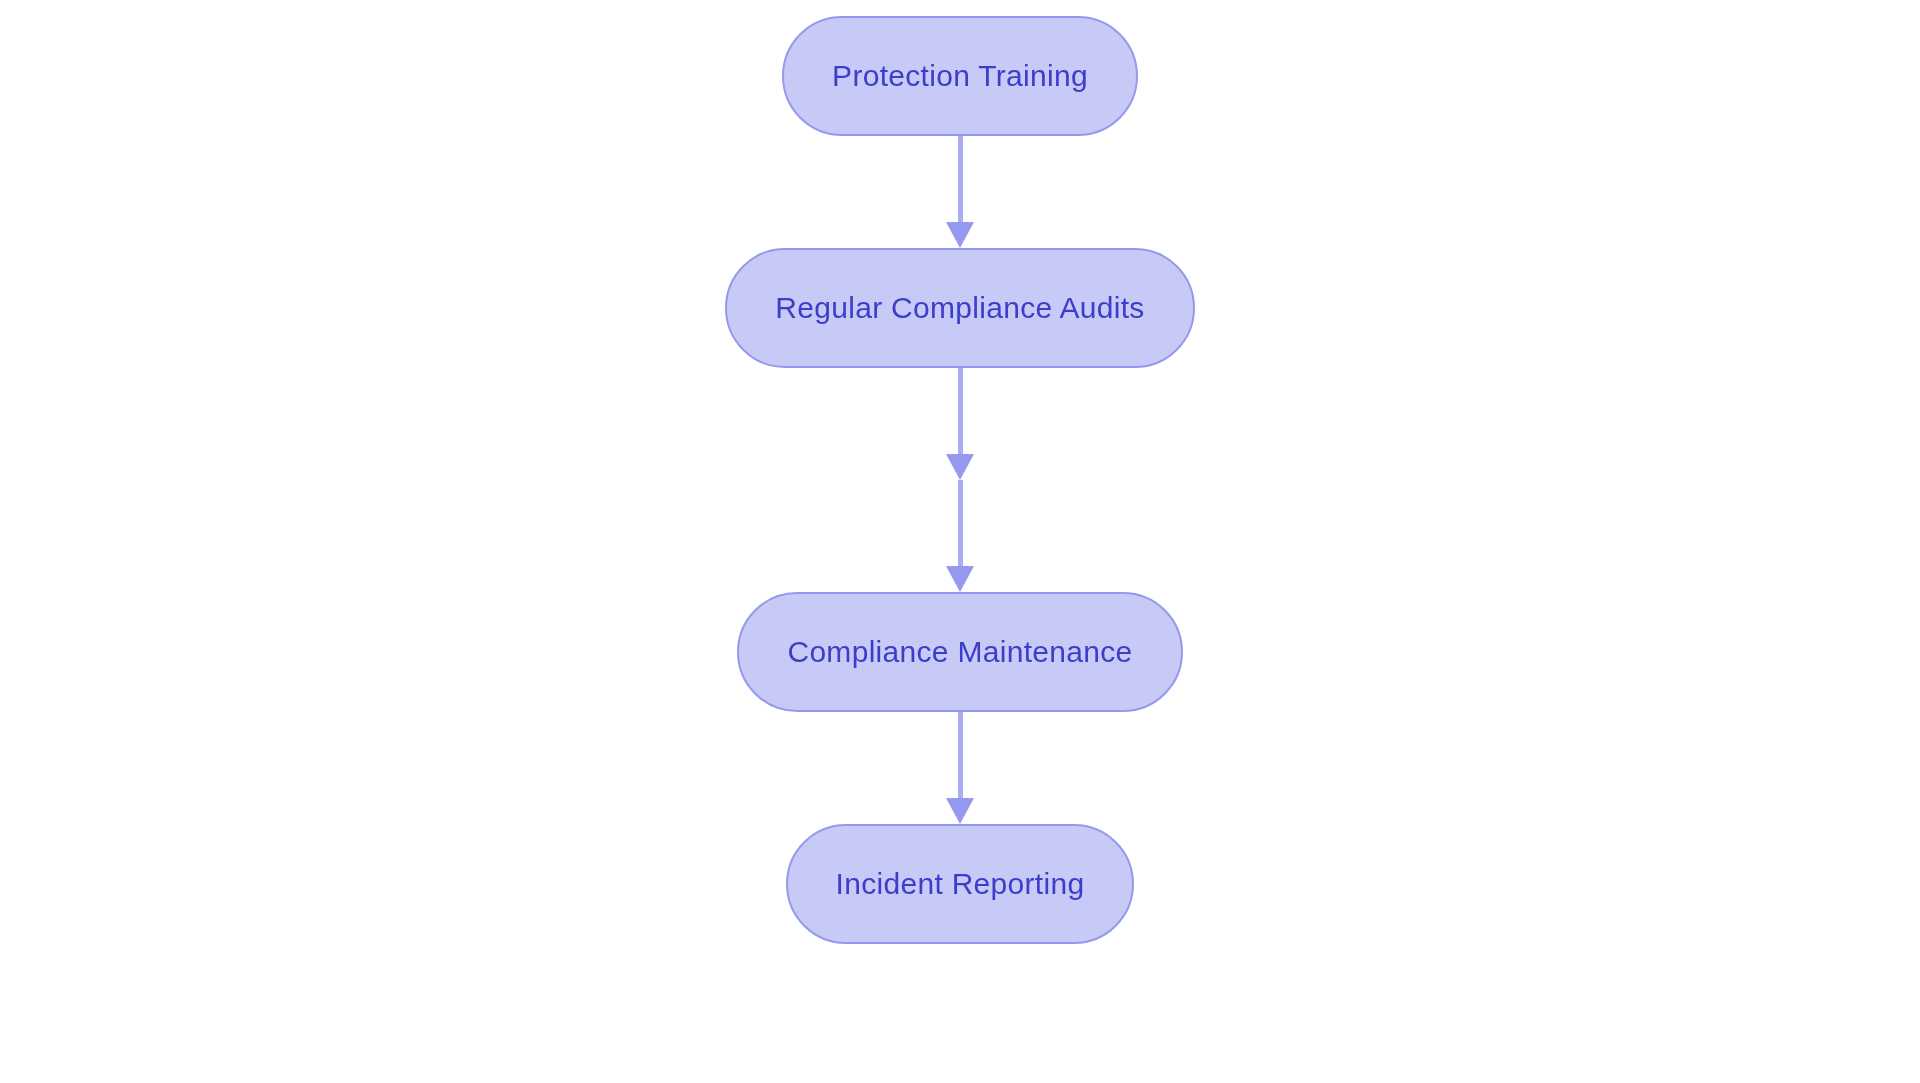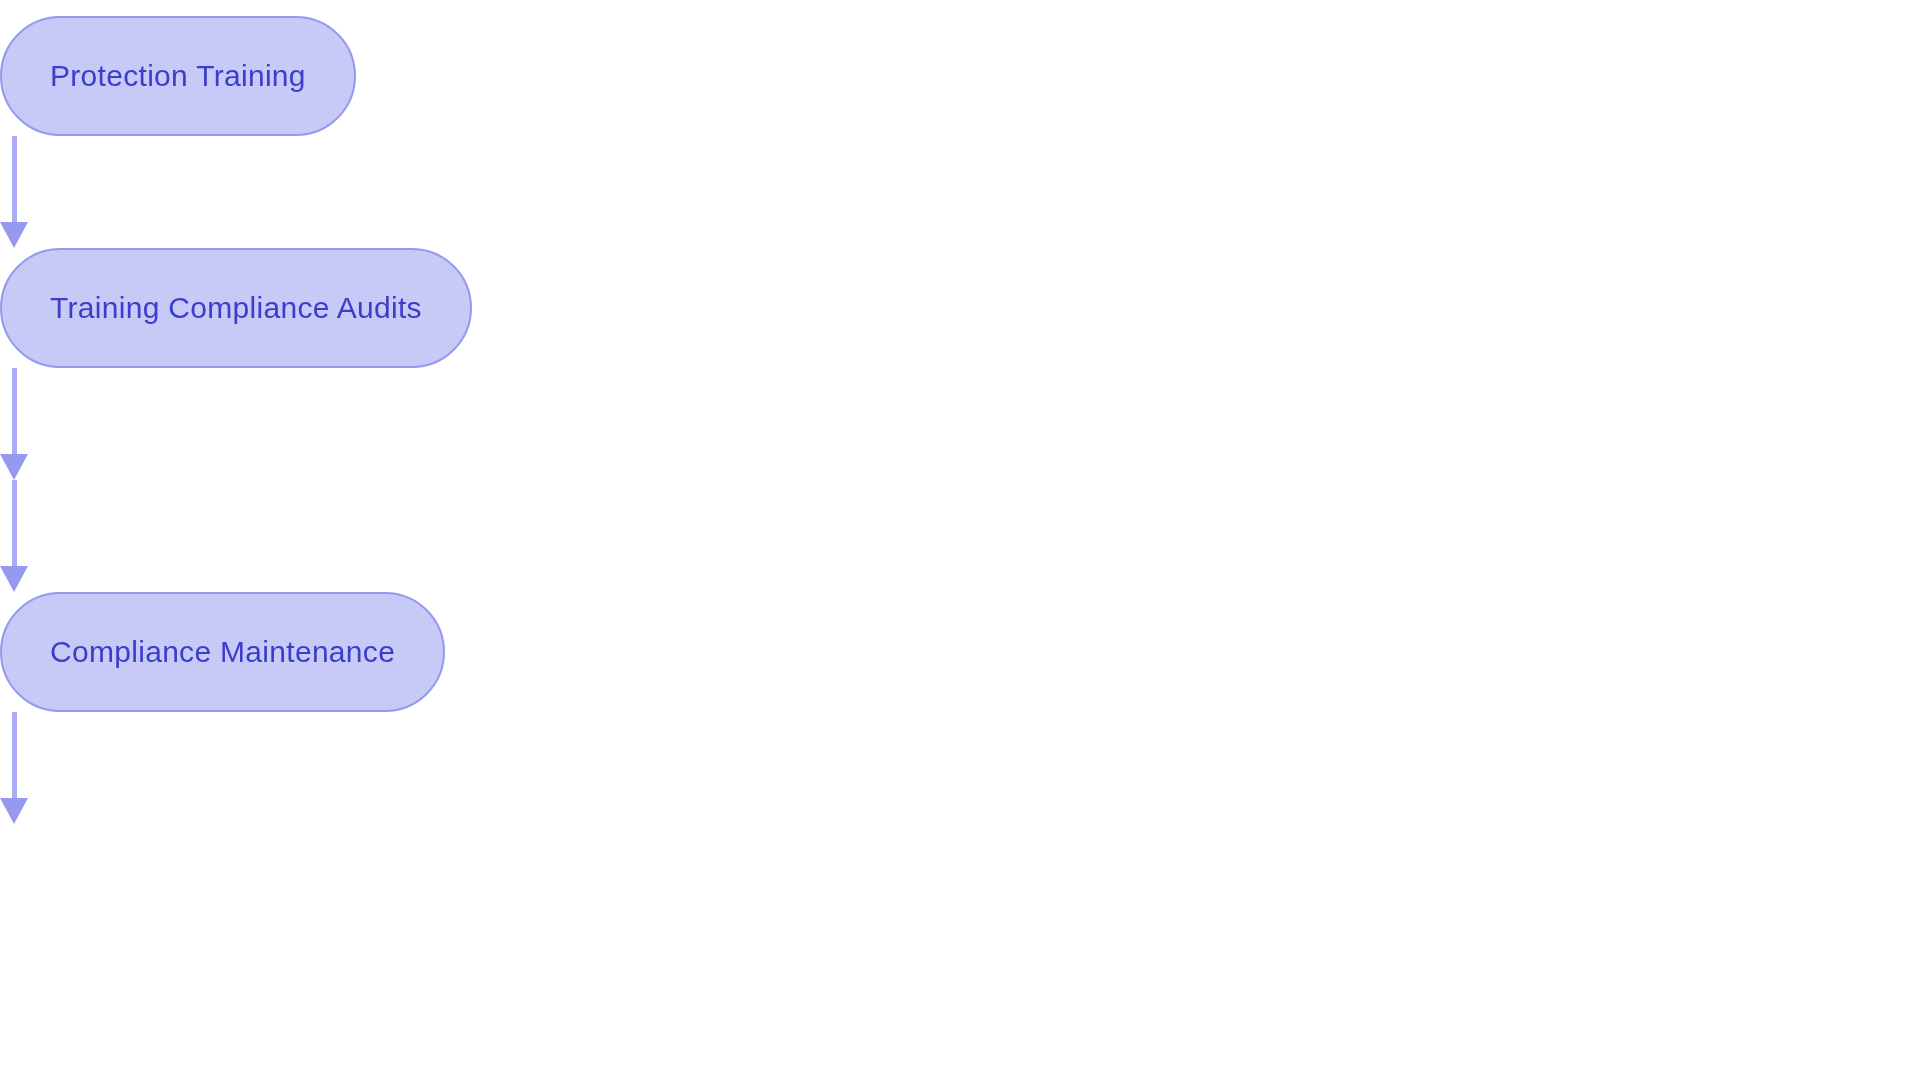--- a/index.html
+++ b/index.html
@@ -15,21 +15,21 @@
     background: var(--background);
     font-family: "Liberation Sans", "DejaVu Sans", sans-serif;
   }
   .canvas {
     position: relative;
     width: 1920px;
     height: 1083px;
     background: var(--background);
     display: flex;
     flex-direction: column;
-    align-items: flex-start;
+    align-items: center;
     padding-top: 16px;
     overflow: hidden;
   }
   .node {
     height: 120px;
     min-width: 340px;
     border-radius: 60px;
     background: var(--node-fill);
     border: 2px solid var(--node-border);
     display: flex;
@@ -74,21 +74,21 @@
   <div class="node">
     <span class="node-label">Protection Training</span>
   </div>
 
   <div class="arrow">
     <div class="arrow-stem"></div>
     <div class="arrow-head"></div>
   </div>
 
   <div class="node">
-    <span class="node-label">Training Compliance Audits</span>
+    <span class="node-label">Regular Compliance Audits</span>
   </div>
 
   <div class="arrow">
     <div class="arrow-stem"></div>
     <div class="arrow-head"></div>
   </div>
 
 
   <div class="arrow">
     <div class="arrow-stem"></div>
@@ -97,14 +97,17 @@
 
   <div class="node">
     <span class="node-label">Compliance Maintenance</span>
   </div>
 
   <div class="arrow">
     <div class="arrow-stem"></div>
     <div class="arrow-head"></div>
   </div>
 
+  <div class="node">
+    <span class="node-label">Incident Reporting</span>
+  </div>
 
 </div>
 
 </body></html>

